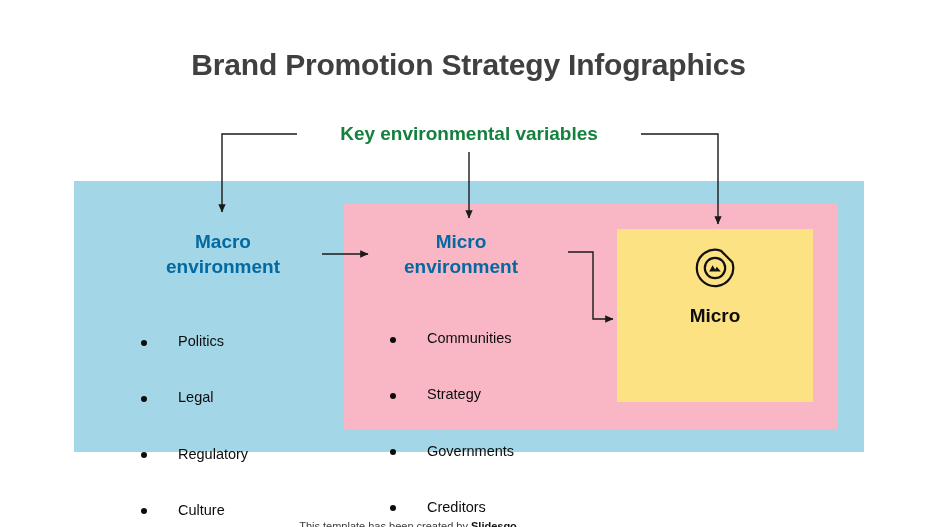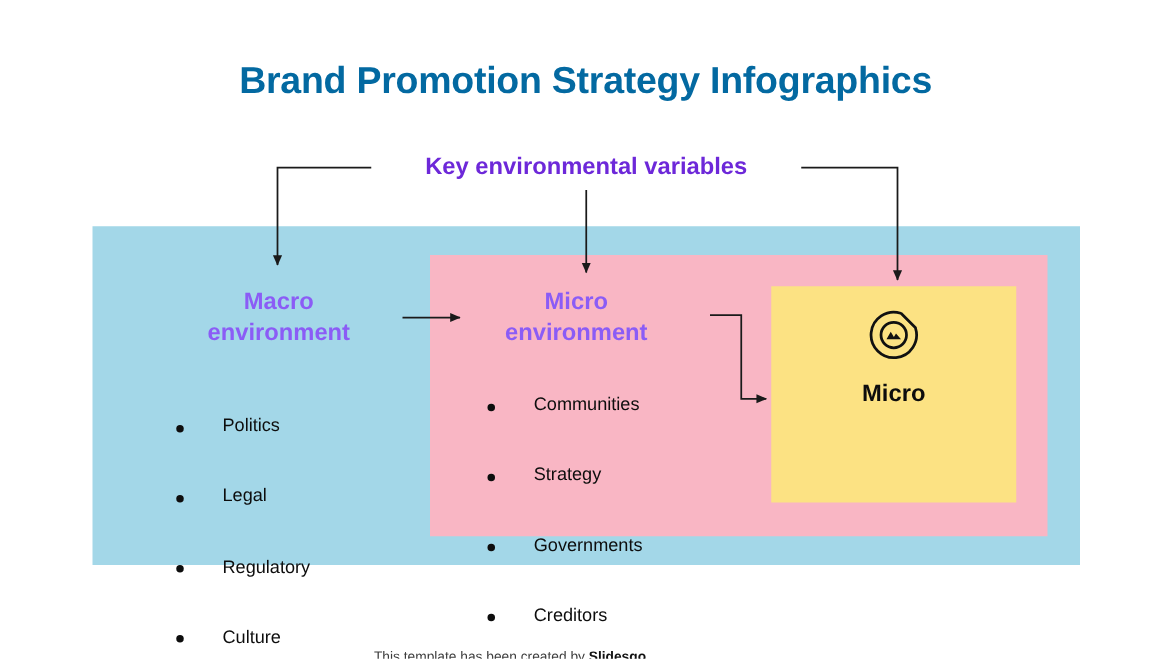--- a/index.html
+++ b/index.html
@@ -19,33 +19,33 @@
   
   #slide-title {
     position: absolute;
     left: 0;
     top: 48px;
     width: 937px;
     text-align: center;
     font-size: 30px;
     font-weight: bold;
     letter-spacing: -0.2px;
-    color: #0369a1;
+    color: #404040;
   }
 
   
   #key-label {
     position: absolute;
     left: 312px;
     top: 123px;
     width: 314px;
     text-align: center;
     font-size: 19px;
     font-weight: 600;
-    color: #6d28d9;
+    color: #15803d;
   }
 
   
   #connectors {
     position: absolute;
     left: 0;
     top: 0;
     width: 937px;
     height: 527px;
     pointer-events: none;
@@ -77,21 +77,21 @@
     background: #fce283;
   }
 
   
   .panel-heading {
     position: absolute;
     text-align: center;
     font-size: 19px;
     font-weight: bold;
     line-height: 1.33;
-    color: #8b5cf6;
+    color: #0369a1;
   }
   #macro-heading {
     left: 130px;
     top: 229px;
     width: 186px;
   }
   #micro-heading {
     left: 368px;
     top: 229px;
     width: 186px;
@@ -102,21 +102,21 @@
   .bullet-list {
     position: absolute;
     margin: 0;
     padding: 0;
     list-style: none;
     font-size: 14.5px;
     line-height: 19.3px;
     color: #0d0d0d;
   }
   #macro-list { left: 141px; top: 295px; }
-  #micro-list { left: 390px; top: 278px; }
+  #micro-list { left: 390px; top: 292px; }
   .bullet-list li {
     position: relative;
     padding-left: 37px;
     white-space: nowrap;
     margin-top: 37px;
   }
   .bullet-list li::before {
     content: "";
     position: absolute;
     left: 0;

